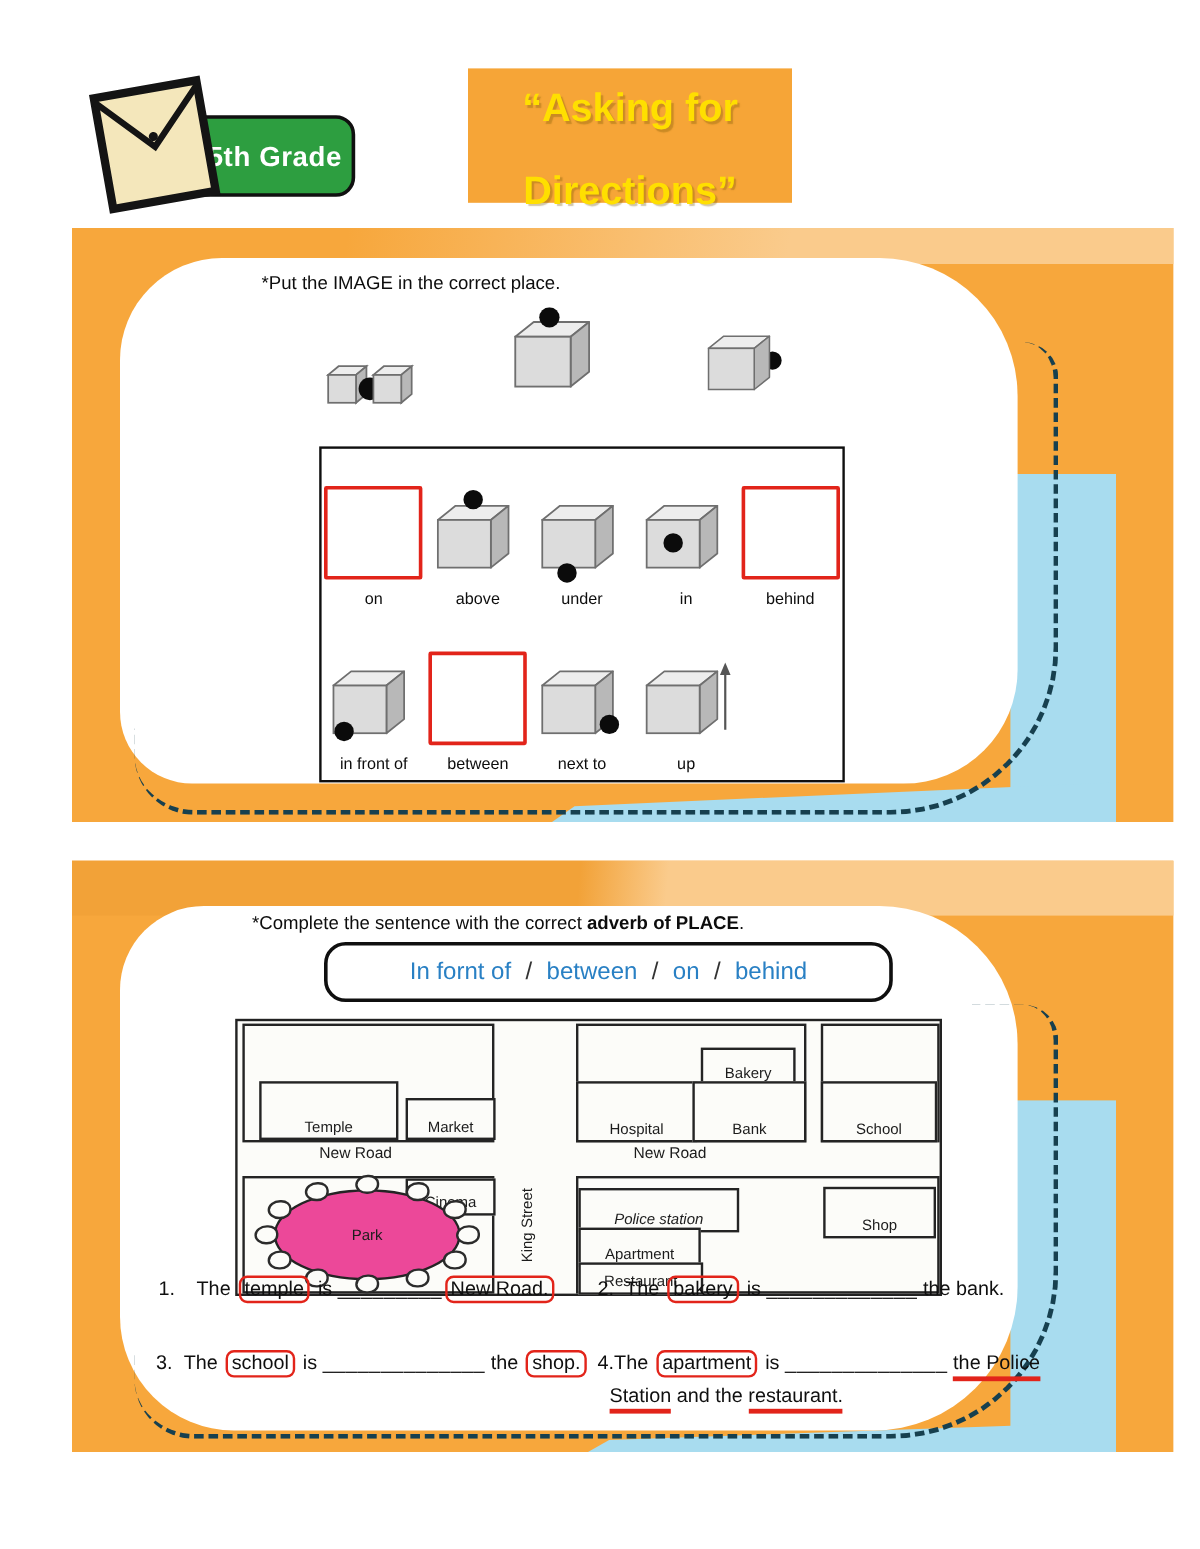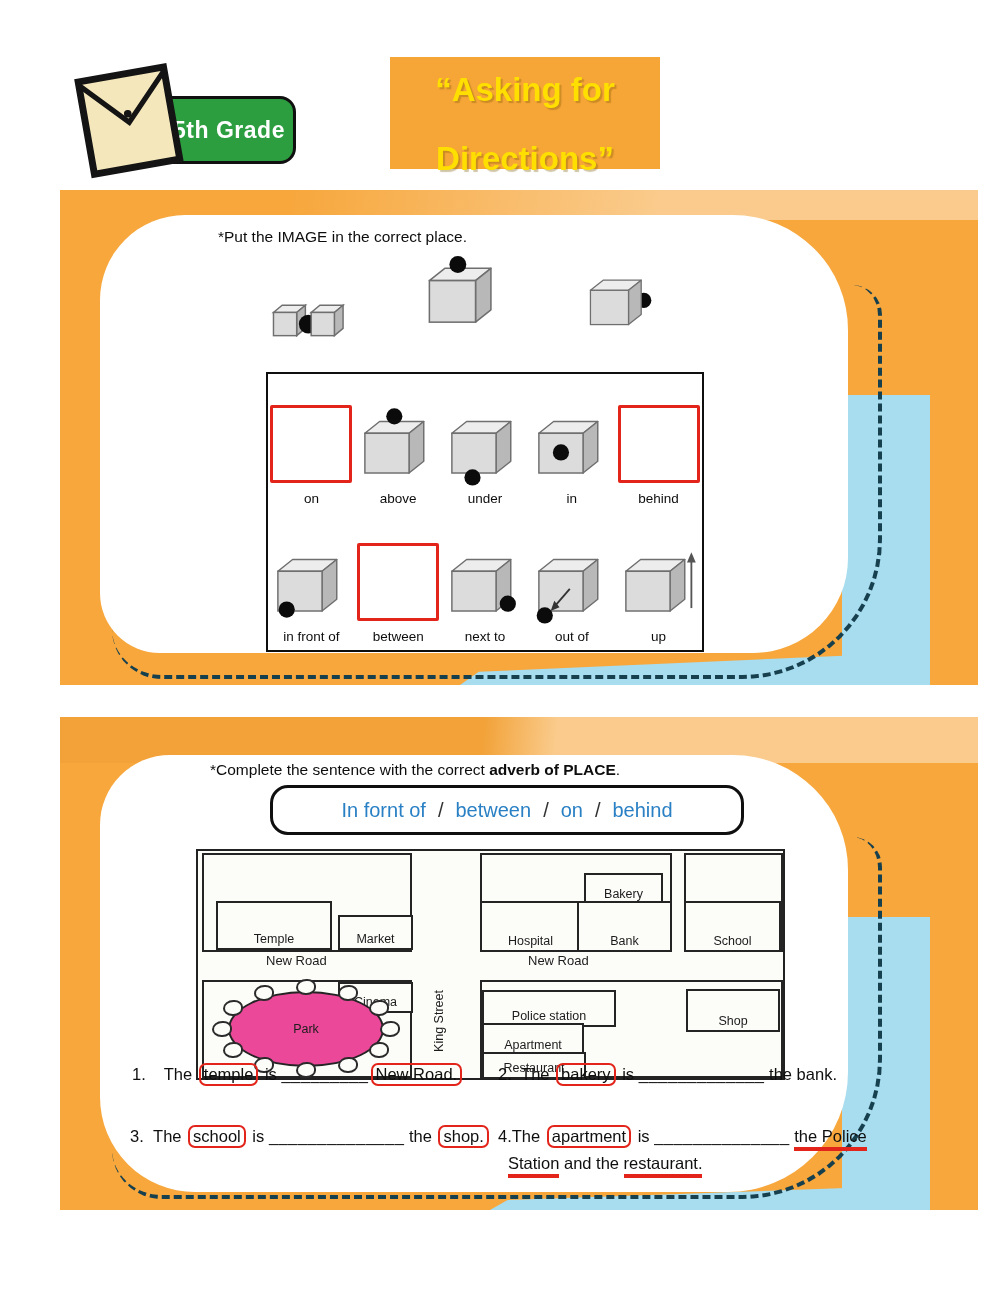--- a/index.html
+++ b/index.html
@@ -235,35 +235,20 @@
           </div>
         <span class="lbl">next to</span>
       </div>
       <div class="cell">
         <div class="fig">
             <span class="cube">
               <svg viewBox="0 0 106 104">
                 <polygon points="8,32 68,32 88,16 28,16" fill="#EDEDED" stroke="#6F6F6F" stroke-width="2" stroke-linejoin="round"></polygon>
                 <polygon points="68,32 88,16 88,70 68,86" fill="#B8B8B8" stroke="#6F6F6F" stroke-width="2" stroke-linejoin="round"></polygon>
                 <rect x="8" y="32" width="60" height="54" fill="#DCDCDC" stroke="#6F6F6F" stroke-width="2"></rect>
-                <circle cx="16" cy="92" r="11" fill="#0b0b0b"></circle>
-                <line x1="50" y1="56" x2="30" y2="79" stroke="#333" stroke-width="2.5"></line>
-                <polygon points="24,86 36,81 29,72" fill="#333"></polygon>
-              </svg>
-            </span>
-          </div>
-        <span class="lbl">out of</span>
-      </div>
-      <div class="cell">
-        <div class="fig">
-            <span class="cube">
-              <svg viewBox="0 0 106 104">
-                <polygon points="8,32 68,32 88,16 28,16" fill="#EDEDED" stroke="#6F6F6F" stroke-width="2" stroke-linejoin="round"></polygon>
-                <polygon points="68,32 88,16 88,70 68,86" fill="#B8B8B8" stroke="#6F6F6F" stroke-width="2" stroke-linejoin="round"></polygon>
-                <rect x="8" y="32" width="60" height="54" fill="#DCDCDC" stroke="#6F6F6F" stroke-width="2"></rect>
                 <line x1="97" y1="82" x2="97" y2="14" stroke="#555" stroke-width="2.5"></line>
                 <polygon points="91,20 97,6 103,20" fill="#555"></polygon>
               </svg>
             </span>
           </div>
         <span class="lbl">up</span>
       </div>
     </div>
   </div>
 
@@ -310,21 +295,21 @@
         </div>
       <div class="bld" style="left:379px;top:50px;width:91px;height:45px;">
         <span>Bank</span>
         </div>
       <div class="bld" style="left:486px;top:50px;width:93px;height:45px;">
         <span>School</span>
         </div>
       <div class="bld" style="left:140px;top:131px;width:71px;height:25px;">
         <span>Cinema</span>
         </div>
-      <div class="bld" style="left:284px;top:139px;width:130px;height:31px;">
+      <div class="bld" style="left:284px;top:139px;width:130px;height:31px;font-style:italic;">
         <span>Police station</span>
         </div>
       <div class="bld" style="left:284px;top:172px;width:98px;height:27px;">
         <span>Apartment</span>
         </div>
       <div class="bld" style="left:284px;top:201px;width:100px;height:21px;">
         <span>Restaurant</span>
         </div>
       <div class="bld" style="left:488px;top:138px;width:90px;height:37px;">
         <span>Shop</span>

